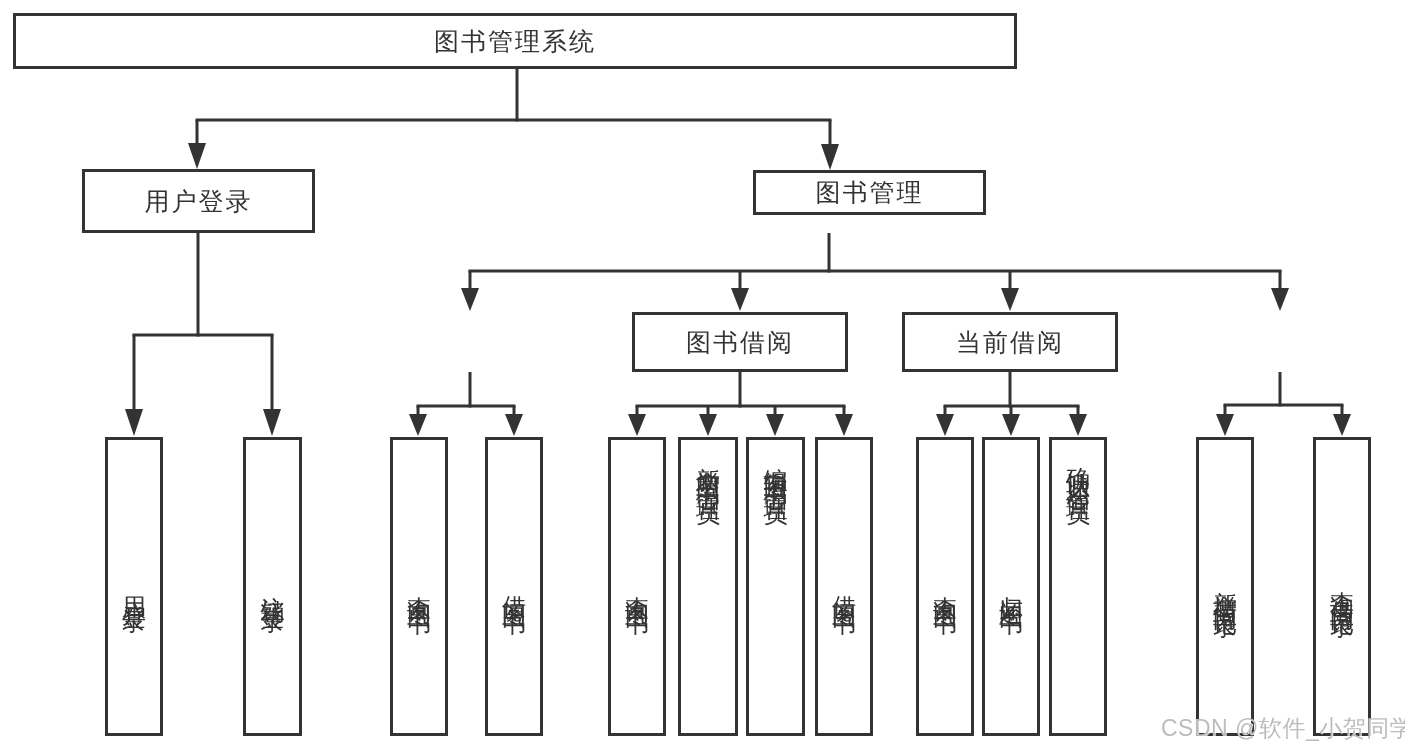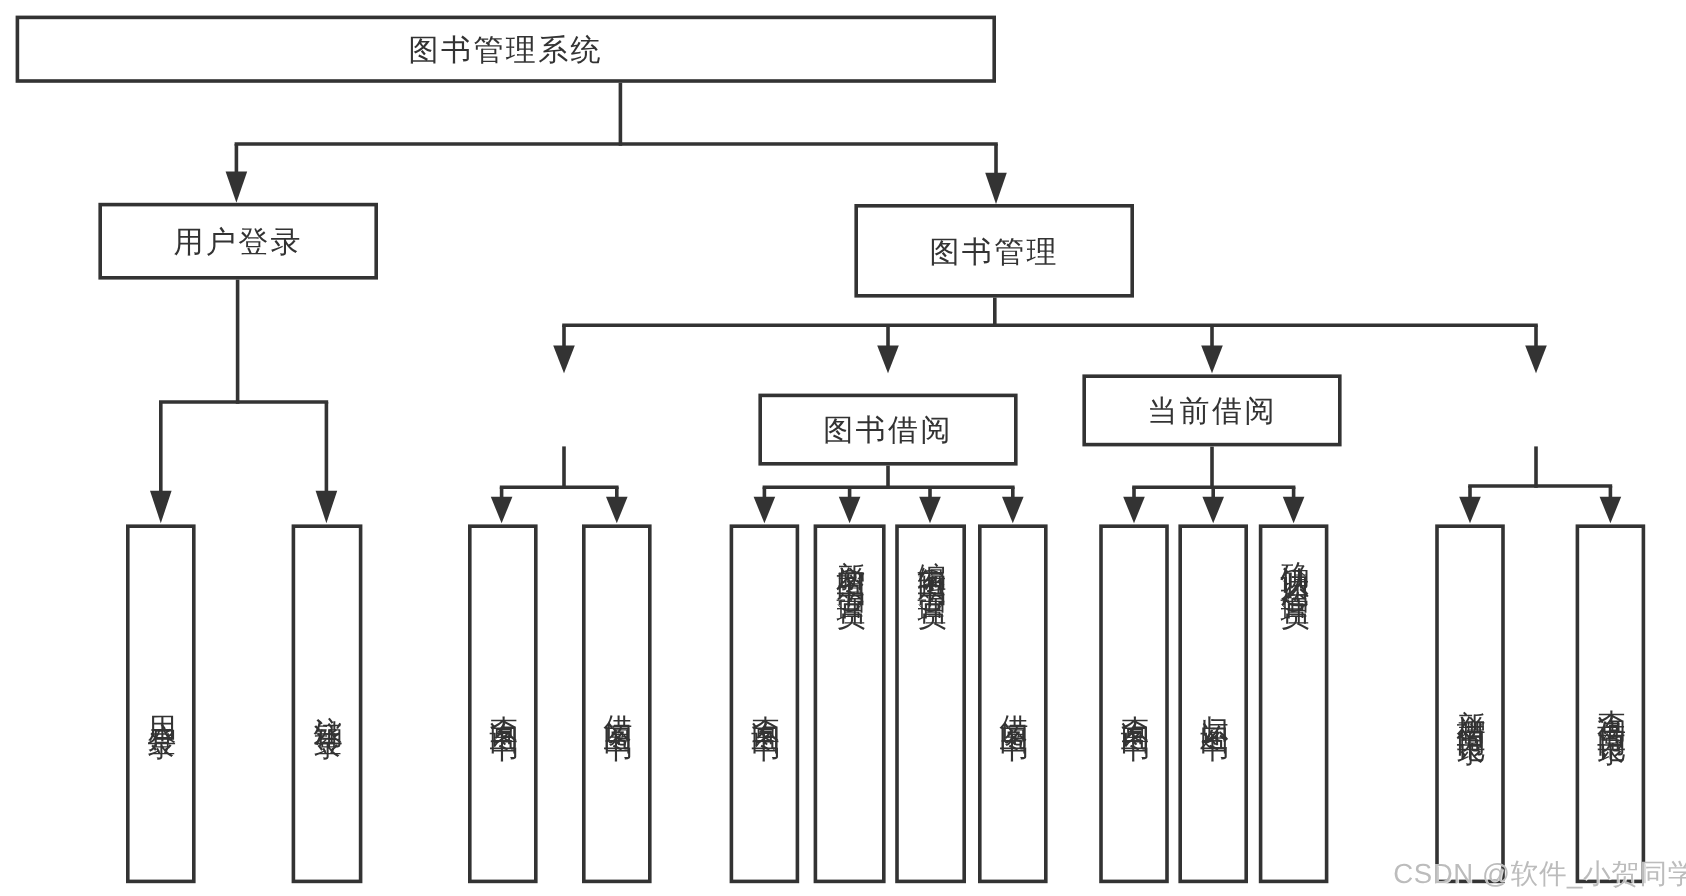--- a/index.html
+++ b/index.html
@@ -23,25 +23,25 @@
     display:flex;align-items:center;justify-content:center;
   }
   .hbox{font-size:25px;letter-spacing:2px;white-space:nowrap;}
   .vbox{top:437px;height:299px;}
   .vbox .vlabel{
     writing-mode:vertical-rl;text-orientation:mixed;
     font-size:24px;letter-spacing:5px;line-height:1;white-space:nowrap;
   }
   .vtop{align-items:flex-start;padding-top:8px;}
   
-  .p-root {left:13px;  top:13px;  width:817px;height:56px;}
+  .p-root {left:13px;  top:13px;  width:1004px;height:56px;}
   .p-l2a  {left:82px;  top:169px; width:233px; height:64px;}
-  .p-l2b  {left:712px; top:170px; width:233px; height:78px;font-family:Liberation Serif, serif;}
+  .p-l2b  {left:753px; top:170px; width:233px; height:45px;font-family:Liberation Serif, serif;}
   .p-l3a  {left:363px; top:312px; width:216px; height:60px;}
-  .p-l3b  {left:632px; top:312px; width:216px; height:60px;margin-top:16px;}
+  .p-l3b  {left:632px; top:312px; width:216px; height:60px;}
   .p-l3c  {left:902px; top:312px; width:216px; height:60px;}
   .p-l3d  {left:1172px;top:312px; width:216px; height:60px;}
   
   .p-v1 {left:105px; width:58px;}
   .p-v2 {left:243px; width:59px;}
   .p-v3 {left:390px; width:58px;}
   .p-v4 {left:485px; width:58px;}
   .p-v5 {left:608px; width:58px;}
   .p-v6 {left:678px; width:60px;}
   .p-v7 {left:746px; width:59px;}

